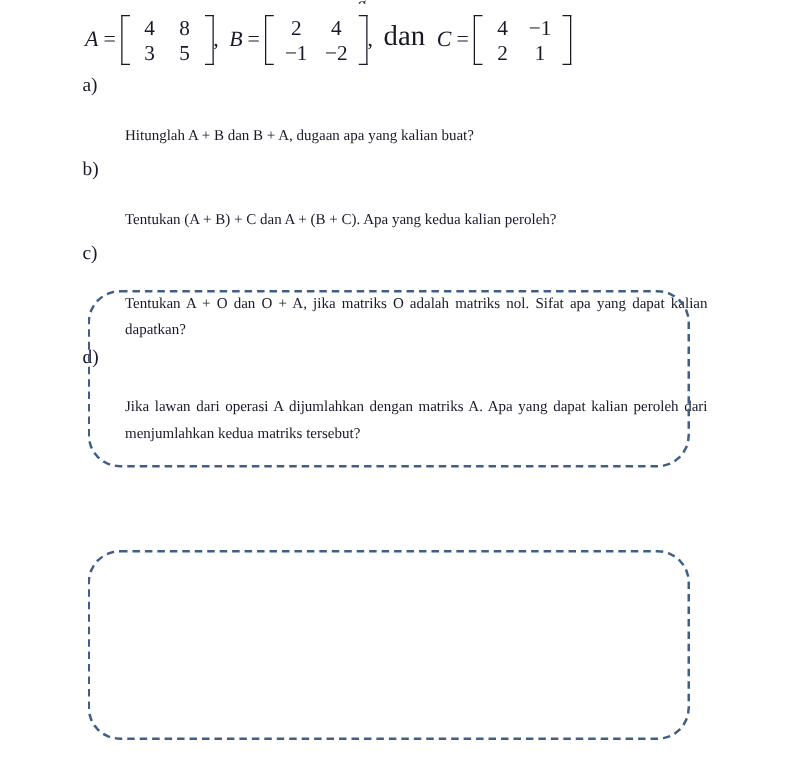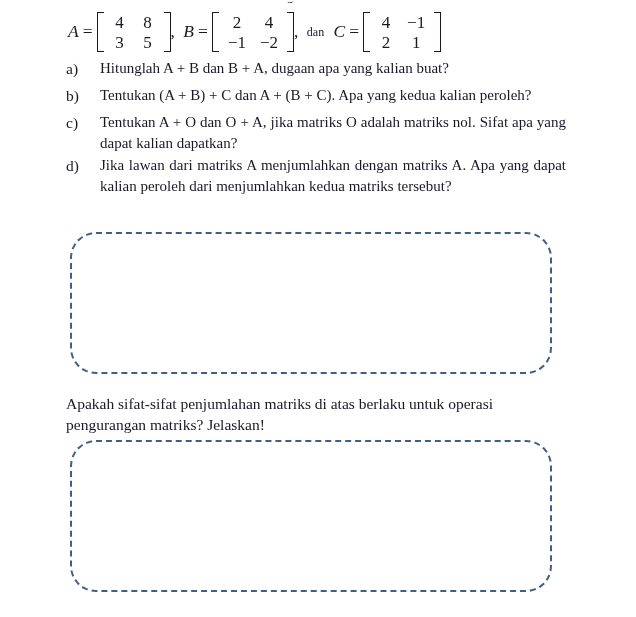--- a/index.html
+++ b/index.html
@@ -64,21 +64,21 @@
   .mx-eq {
     font-size: 17.5px;
     padding: 0 4px 0 2px;
   }
   .mx-sep {
     font-size: 17.5px;
     padding-right: 4px;
     vertical-align: bottom;
   }
   .mx-dan {
-    font-size: 12px;
+    font-size: 23px;
     padding: 0 5px 0 0;
     text-align: right;
   }
 
   
   .matrix {
     display: inline-flex;
     align-items: stretch;
     vertical-align: middle;
     position: relative;
@@ -124,24 +124,25 @@
     margin-bottom: 6px;
   }
   .qmark {
     width: 34px;
     flex: 0 0 34px;
     font-size: 15.5px;
     line-height: 21px;
   }
   .qtext {
     flex: 1 1 auto;
-    font-size: 15px;
+    font-size: 12px;
     line-height: 21px;
     text-align: justify;
     text-justify: inter-word;
+    margin-top: 40px;
   }
 
   
   .qitem.tight { margin-bottom: 1px; }
 
   
   .closing {
     position: absolute;
     left: 66px;
     top: 393px;
@@ -245,24 +246,23 @@
       <div class="qtext">Tentukan (A + B) + C dan A + (B + C). Apa yang kedua kalian peroleh?</div>
     </div>
 
     <div class="qitem tight">
       <div class="qmark">c)</div>
       <div class="qtext">Tentukan A + O dan O + A, jika matriks O adalah matriks nol. Sifat apa yang dapat kalian dapatkan?</div>
     </div>
 
     <div class="qitem tight">
       <div class="qmark">d)</div>
-      <div class="qtext">Jika lawan dari matriks A menjumlahkan dengan matriks A. Apa yang dapat kalian peroleh dari menjumlahkan kedua matriks tersebut?</div>
+      <div class="qtext">Jika lawan dari operasi A dijumlahkan dengan matriks A. Apa yang dapat kalian peroleh dari menjumlahkan kedua matriks tersebut?</div>
     </div>
 
   </div>
 
   <div class="answer-box" id="answer-box-1"></div>
 
-  <div class="closing">Apakah sifat-sifat penjumlahan matriks di atas berlaku untuk operasi pengurangan matriks? Jelaskan!</div>
 
   <div class="answer-box" id="answer-box-2"></div>
 
 </div>
 
 </body></html>

